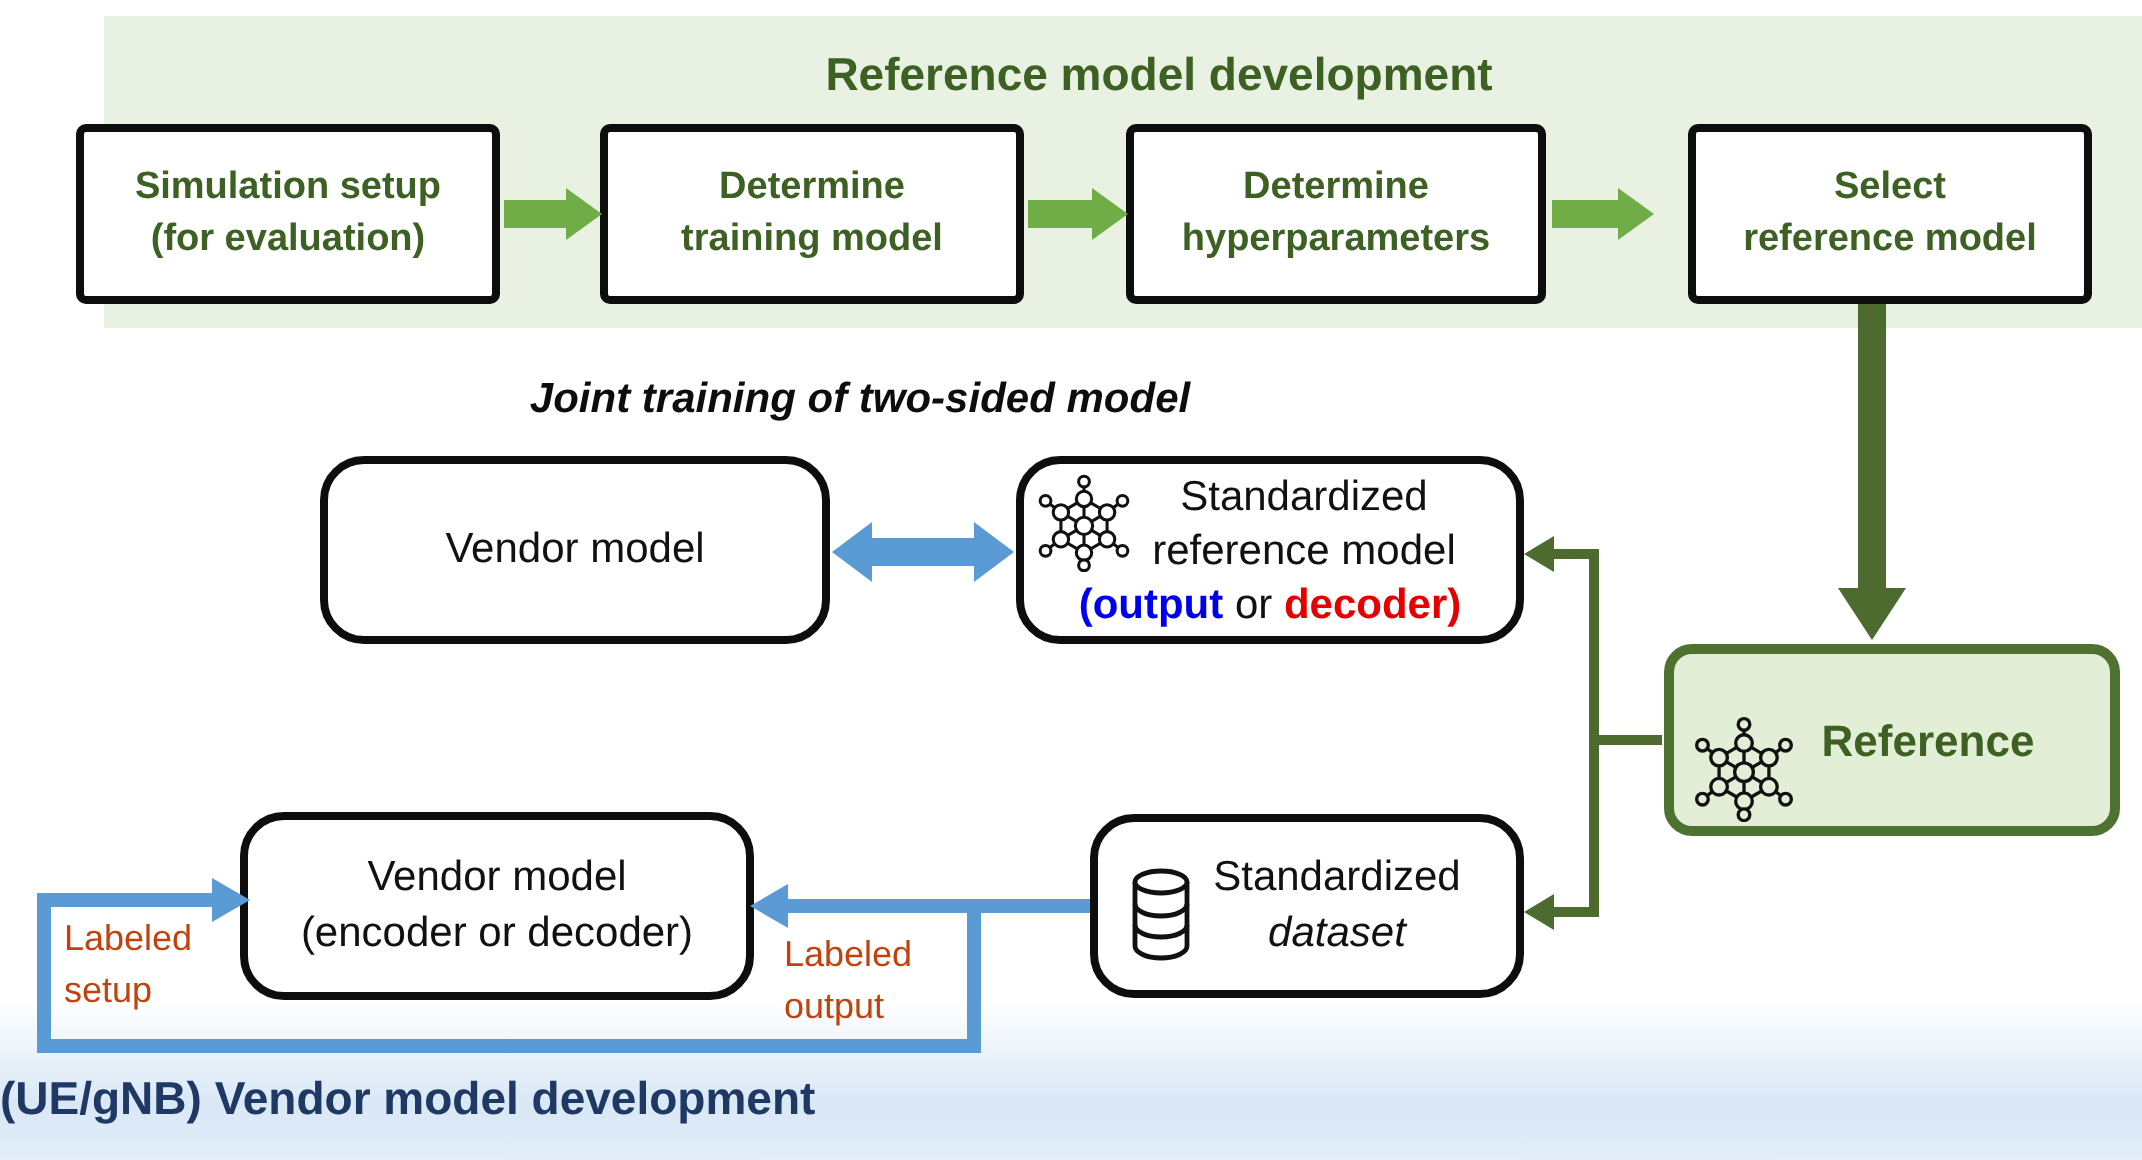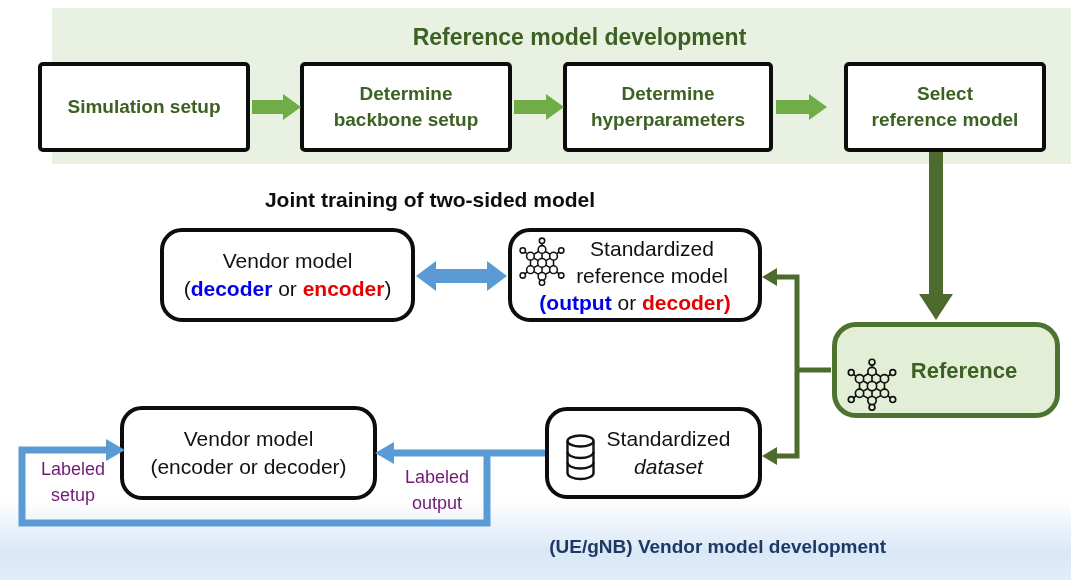--- a/index.html
+++ b/index.html
@@ -21,40 +21,40 @@
   .box{
     position:absolute;background:#ffffff;border:4px solid #0d0d0d;
     border-radius:5px;display:flex;flex-direction:column;
     align-items:center;justify-content:center;text-align:center;
     box-sizing:border-box;
   }
   .top-box{top:62px;height:90px;font-size:19px;font-weight:bold;color:#3c6123;line-height:26px;}
   .mid-box{font-size:21px;color:#111;line-height:28px;border-radius:22px;}
   .blue-b{color:#0000ee;font-weight:bold;}
   .red-b{color:#e60000;font-weight:bold;}
-  .sec-title{position:absolute;font-size:21px;font-weight:bold;color:#0d0d0d;text-align:center;}
+  .sec-title{position:absolute;font-size:21px;font-weight:bold;color:#0d0d0d;text-align:center;font-style:italic;}
   
   .ref-box{
     position:absolute;left:832px;top:322px;width:228px;height:96px;
-    background:#e3eed6;border:5px solid #4e7230;border-radius:24px;
+    background:#e3eed6;border:5px solid #4e7230;border-radius:14px;
     box-sizing:border-box;display:flex;flex-direction:column;justify-content:center;
     text-align:center;font-size:22px;font-weight:bold;color:#3c6123;line-height:29px;
     padding-left:36px;
   }
   .icon-abs{position:absolute;}
   
-  .small-label{position:absolute;font-size:18px;color:#701a75;text-align:center;line-height:26px;}
+  .small-label{position:absolute;font-size:18px;color:#c2410c;line-height:26px;}
   
   .band-bottom{
     position:absolute;left:0;top:500px;width:1071px;height:80px;
     background:linear-gradient(180deg,#ffffff 0%,#e7f0fa 40%,#d9e8f6 65%,#e2edf8 100%);
   }
   .band-bottom-title{
-    position:absolute;left:0;top:36px;width:886px;text-align:right;
-    font-size:19px;font-weight:bold;color:#1f3864;
+    position:absolute;left:0;top:36px;width:886px;text-align:left;
+    font-size:23px;font-weight:bold;color:#1f3864;
   }
   svg.overlay{position:absolute;left:0;top:0;pointer-events:none;z-index:3;}
   .box,.ref-box,.sec-title,.small-label{z-index:2;}
 </style>
 </head>
 <body>
 
 <div id="canvas">
 
   <div class="band-top">
@@ -81,41 +81,39 @@
 
     <path d="M545,453 H392" stroke="#5b9bd5" stroke-width="7" fill="none"></path>
     <polygon points="394,442 375,453 394,464" fill="#5b9bd5"></polygon>
 
     <path d="M487,453 V523 H22 V450 H108" stroke="#5b9bd5" stroke-width="7" fill="none"></path>
     <polygon points="106,439 125,450 106,461" fill="#5b9bd5"></polygon>
   </svg>
 
   <div class="box top-box" style="left:38px;width:212px;">
     <div>Simulation setup</div>
+    <div>(for evaluation)</div>
   </div>
   <div class="box top-box" style="left:300px;width:212px;">
     <div>Determine</div>
-    <div>backbone setup</div>
+    <div>training model</div>
   </div>
   <div class="box top-box" style="left:563px;width:210px;">
     <div>Determine</div>
     <div>hyperparameters</div>
   </div>
   <div class="box top-box" style="left:828px;width:202px;margin-left:16px;">
     <div>Select</div>
     <div>reference model</div>
   </div>
 
   <div class="sec-title" style="left:160px;top:188px;width:540px;">Joint training of two-sided model</div>
 
   <div class="box mid-box" style="left:160px;top:228px;width:255px;height:94px;">
     <div>Vendor model</div>
-    <div>
-      <span>(</span><span class="blue-b">decoder</span><span> or </span><span class="red-b">encoder</span><span>)</span>
-    </div>
   </div>
 
   <div class="box mid-box" style="left:508px;top:228px;width:254px;height:94px;line-height:27px;">
     <svg class="icon-abs" style="left:5px;top:4px;" width="50" height="50" viewBox="0 0 52 52">
       <path d="M26,14 L14,21 M26,14 L38,21 M14,21 V35 M38,21 V35 M14,35 L26,42 M38,35 L26,42 M26,14 L26,28 M14,21 L26,28 M38,21 L26,28 M14,35 L26,28 M38,35 L26,28 M26,42 L26,28 M26,14 V5 M14,21 L6,15 M38,21 L46,15 M14,35 L6,41 M38,35 L46,41 M26,42 V49" stroke="#111" stroke-width="1.6" fill="none"></path>
       <g stroke="#111" stroke-width="1.6" fill="#fff">
         <circle cx="26" cy="14" r="4"></circle>
           <circle cx="14" cy="21" r="4"></circle>
           <circle cx="38" cy="21" r="4"></circle>
         <circle cx="14" cy="35" r="4"></circle>

